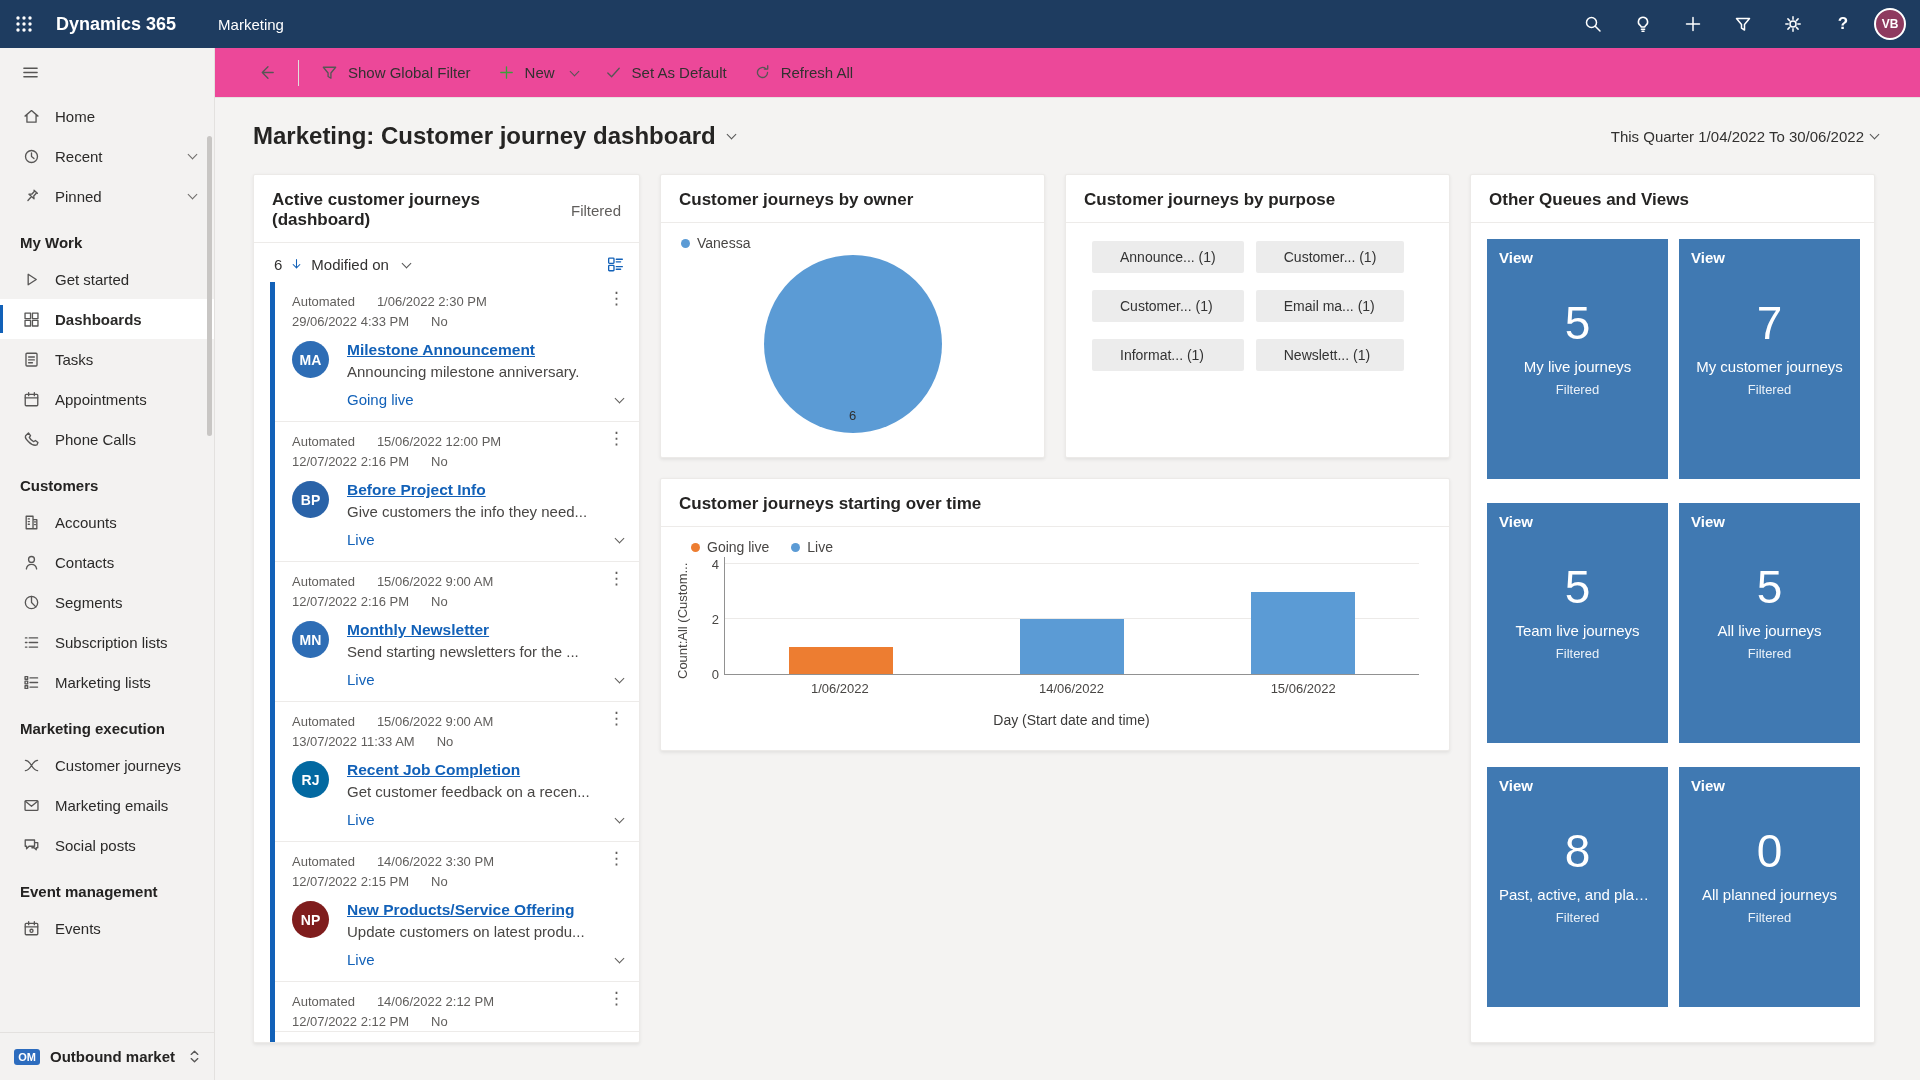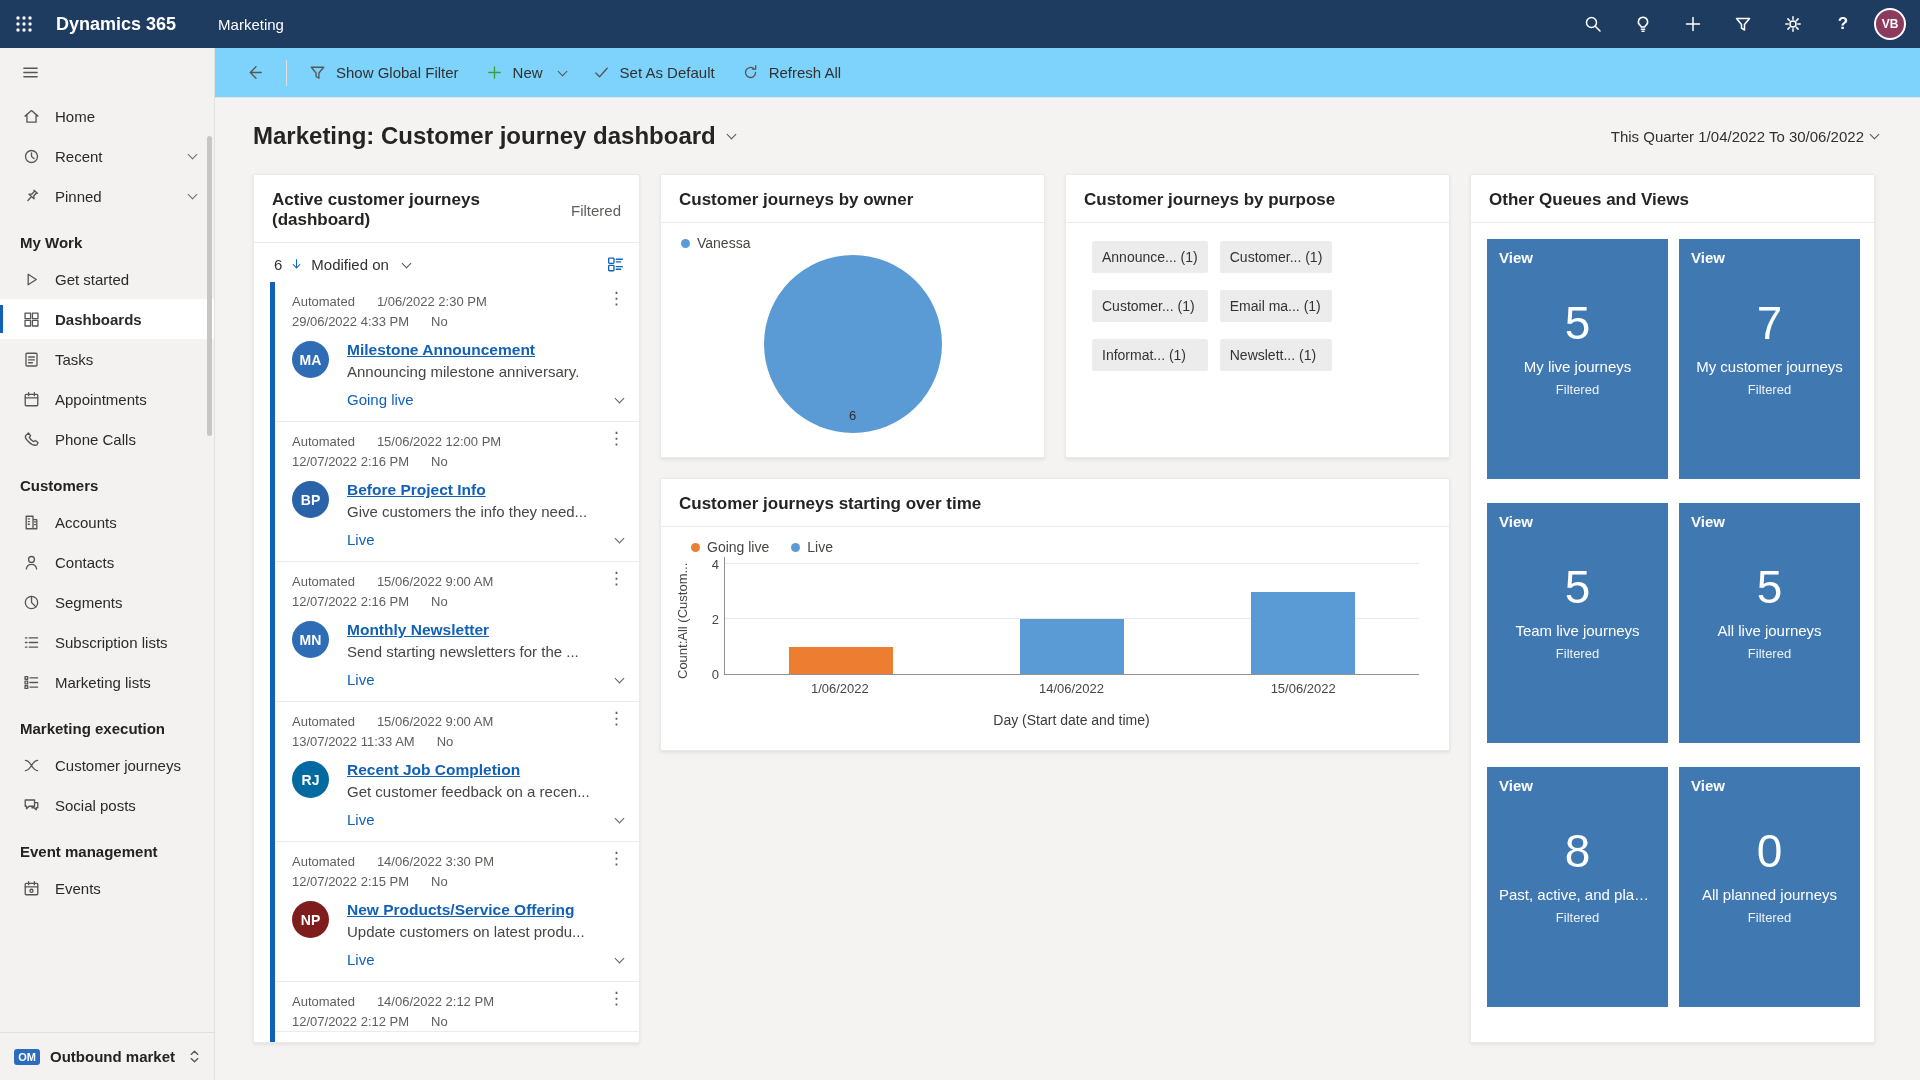--- a/index.html
+++ b/index.html
@@ -32,21 +32,21 @@
   .sb-item.selected::before{content:"";position:absolute;left:0;top:6px;bottom:6px;width:3px;background:#1261b8}
   .sb-chev{position:absolute;right:18px;border-color:#6d6b69}
   .sb-section{font-size:15px;font-weight:700;color:#242322;padding:18px 0 8px 20px}
   .sb-footer{height:48px;border-top:1px solid #e3e1df;background:#f3f2f1;display:flex;align-items:center;gap:10px;padding:0 10px 0 14px}
   .om-badge{width:26px;height:16px;border-radius:3px;background:#2c6cbe;color:#fff;font-size:11px;font-weight:700;display:flex;align-items:center;justify-content:center}
   .sb-footer-label{font-size:15px;font-weight:700;color:#242322;flex:1;white-space:nowrap;overflow:hidden}
   .sb-scrollbar{position:absolute;right:2px;top:88px;width:5px;height:300px;border-radius:3px;background:#c8c6c4}
 
   
   .main{flex:1;display:flex;flex-direction:column;min-width:0}
-  .commandbar{height:50px;background:#7dd3fc;border-bottom:1px solid #e5e3e1;display:flex;align-items:center;padding:0 24px 0 18px}
+  .commandbar{height:50px;background:#ec4899;border-bottom:1px solid #e5e3e1;display:flex;align-items:center;padding:0 24px 0 30px}
   .cmd-btn{display:flex;align-items:center;gap:9px;height:50px;padding:0 13px;font-size:15px;color:#323130}
   .cmd-divider{width:1px;height:26px;background:#e1dfdd;margin:0 8px}
   .content{flex:1;padding:10px 42px 0 38px;overflow:hidden}
   .page-header{display:flex;justify-content:space-between;align-items:center;height:56px;margin-bottom:10px}
   .page-title-wrap{display:flex;align-items:center;cursor:pointer}
   .page-title{font-size:24px;font-weight:700;color:#252423}
   .date-filter{font-size:15px;color:#323130;display:flex;align-items:center;cursor:pointer}
 
   .cards-row{display:flex;gap:20px;align-items:flex-start}
   .card{background:#fff;border:1px solid #eceae8;border-radius:2px;box-shadow:0 1.6px 3.6px rgba(0,0,0,.07)}
@@ -76,21 +76,21 @@
   .mid-col{width:790px;display:flex;flex-direction:column;gap:20px}
   .mid-row{display:flex;gap:20px}
   .mid-row .card{flex:1;height:284px}
   .legend-row{display:flex;align-items:center;gap:22px;padding:12px 0 0 20px;font-size:14px;color:#484644}
   .legend-item{display:flex;align-items:center;gap:7px;cursor:pointer}
   .swatch{width:9px;height:9px;border-radius:50%;display:inline-block}
   .pie-wrap{position:relative;width:178px;height:178px;margin:4px auto 0}
   .pie{width:178px;height:178px;border-radius:50%}
   .pie-label{position:absolute;bottom:10px;left:50%;transform:translateX(-50%);font-size:13px;color:#2f2f2f}
   .tags-grid{display:grid;grid-template-columns:repeat(2,max-content);gap:17px 12px;padding:18px 18px 0 26px}
-  .tag{background:#ececec;color:#333;font-size:14px;padding:8px 10px;border-radius:2px;white-space:nowrap;cursor:pointer}
+  .tag{background:#ececec;color:#333;font-size:14px;padding:8px 28px;border-radius:2px;white-space:nowrap;cursor:pointer}
 
   
   .bar-card{height:273px}
   .chart-area{display:flex;padding:2px 30px 0 14px}
   .ylabel{writing-mode:vertical-rl;transform:rotate(180deg);font-size:13px;color:#484644;height:118px;margin-top:4px;white-space:nowrap;overflow:hidden}
   .plot-col{flex:1;min-width:0}
   .plot{position:relative;height:118px;margin-left:34px;border-left:1px solid #919191;border-bottom:1px solid #919191}
   .grid-layer{position:absolute;inset:0}
   .gridline{position:absolute;left:0;right:0;height:1px;background:#eceae8}
   .bar-area{position:absolute;inset:0;display:flex}
@@ -275,20 +275,27 @@
 
       <div class="sb-section">Marketing execution</div>
       <a class="sb-item">
         <svg class="ic" viewBox="0 0 20 20">
             <path d="M3.6 15.4c6.4 0 6.4-10.8 12.8-10.8M3.6 4.6c6.4 0 6.4 10.8 12.8 10.8"></path>
           </svg>
         <span>Customer journeys</span>
       </a>
       <a class="sb-item">
         <svg class="ic" viewBox="0 0 20 20">
+            <rect x="3.2" y="4.8" width="13.6" height="10.4" rx="1"></rect>
+            <path d="M3.6 5.6 10 10.8l6.4-5.2"></path>
+          </svg>
+        <span>Marketing emails</span>
+      </a>
+      <a class="sb-item">
+        <svg class="ic" viewBox="0 0 20 20">
             <path d="M3.4 4.2h9.8v6.6H7.4l-2.6 2.6v-2.6H3.4z"></path>
             <path d="M13.2 7h3.4v5.4h-1.6v2.2l-2.2-2.2h-2.4"></path>
           </svg>
         <span>Social posts</span>
       </a>
 
       <div class="sb-section">Event management</div>
       <a class="sb-item">
         <svg class="ic" viewBox="0 0 20 20">
             <rect x="3.4" y="4.6" width="13.2" height="12" rx="1"></rect>

